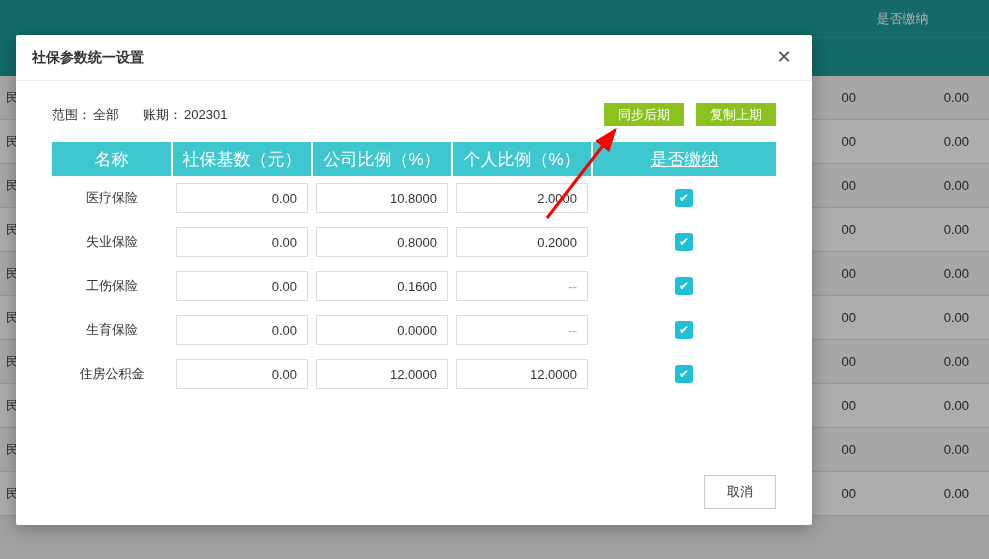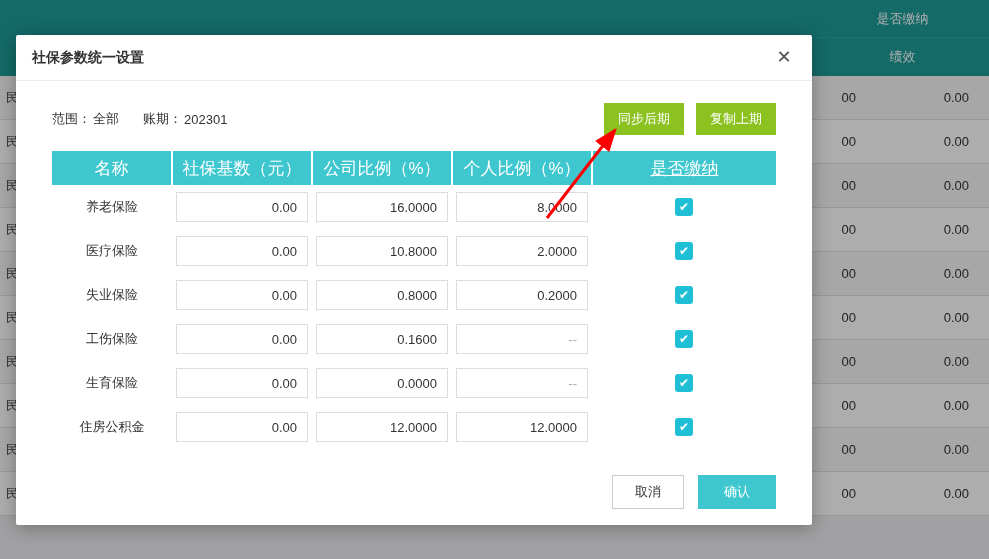--- a/index.html
+++ b/index.html
@@ -28,21 +28,21 @@
   .modal-close { margin-left: auto; font-size: 18px; color: #555; cursor: pointer; width: 24px; height: 24px; line-height: 22px; text-align: center; }
 
   .modal-body { padding: 22px 36px 0 36px; }
 
   .topline { display: flex; align-items: center; font-size: 13px; color: #333; margin-bottom: 16px; }
   .topline .range-lbl { }
   .topline .range-val { margin-left: 2px; }
   .topline .period-lbl { margin-left: 24px; }
   .topline .period-val { margin-left: 2px; }
   .topline .spacer { flex: 1; }
-  .btn-green { background: #8bc220; color: #fff; border: none; height: 32px; padding: 0 14px; font-size: 13px; cursor: pointer; }
+  .btn-green { background: #8bc220; color: #fff; border: none; height: 23px; padding: 0 14px; font-size: 13px; cursor: pointer; }
   .btn-green + .btn-green { margin-left: 12px; }
 
   .tbl { width: 100%; border-collapse: collapse; }
   .tbl thead th { background: #3ec7cf; color: #fff; font-weight: 500; font-size: 17px; height: 34px; text-align: center; border-right: 2px solid #fff; }
   .tbl thead th:last-child { border-right: none; text-decoration: underline; }
   .tbl tbody td { height: 44px; text-align: center; font-size: 13px; color: #333; padding: 0 4px; }
   .tbl tbody tr td:first-child { color: #333; }
   .inp { width: 100%; height: 30px; border: 1px solid #ddd; text-align: right; padding: 0 10px; font-size: 13px; color: #333; }
   .inp::placeholder { color: #aaa; }
   .chk { display: inline-flex; width: 18px; height: 18px; border-radius: 3px; background: #1fc0d6; color: #fff; align-items: center; justify-content: center; font-size: 12px; }
@@ -59,21 +59,20 @@
 
   
   .arrow { position: absolute; pointer-events: none; }
 </style>
 </head>
 <body>
 
 <div class="bg">
   <div class="bg-header">
     <div class="bg-salary">是否缴纳</div>
-    <div class="bg-perf">绩效</div>
   </div>
   <div class="bg-rows" id="bg-rows">
       <div class="bg-row">
         <div class="c-left">民</div>
         <div class="c-a">00</div>
         <div class="c-b">0.00</div>
       </div>
       <div class="bg-row">
         <div class="c-left">民</div>
         <div class="c-a">00</div>
@@ -151,27 +150,20 @@
         <tr>
           <th>名称</th>
           <th>社保基数（元）</th>
           <th>公司比例（%）</th>
           <th>个人比例（%）</th>
           <th>是否缴纳</th>
         </tr>
       </thead>
       <tbody id="tbl-body">
           <tr>
-            <td>养老保险</td>
-            <td><input class="inp" value="0.00" style=""></td>
-            <td><input class="inp" value="16.0000" style=""></td>
-            <td><input class="inp" value="8.0000" style=""></td>
-            <td><span class="chk">✔</span></td>
-          </tr>
-          <tr>
             <td>医疗保险</td>
             <td><input class="inp" value="0.00" style=""></td>
             <td><input class="inp" value="10.8000" style=""></td>
             <td><input class="inp" value="2.0000" style=""></td>
             <td><span class="chk">✔</span></td>
           </tr>
           <tr>
             <td>失业保险</td>
             <td><input class="inp" value="0.00" style=""></td>
             <td><input class="inp" value="0.8000" style=""></td>
@@ -198,21 +190,20 @@
             <td><input class="inp" value="12.0000" style=""></td>
             <td><input class="inp" value="12.0000" style=""></td>
             <td><span class="chk">✔</span></td>
           </tr>
         </tbody>
     </table>
   </div>
 
   <div class="modal-foot">
     <button class="btn-cancel">取消</button>
-    <button class="btn-ok">确认</button>
   </div>
 </div>
 
 <svg class="arrow" style="left:537px; top:118px;" width="110" height="110">
   <defs>
     <marker id="ah" markerWidth="10" markerHeight="10" refX="7" refY="3" orient="auto">
       <path d="M0,0 L8,3 L0,6 Z" fill="#ff0000"></path>
     </marker>
   </defs>
   <line x1="10" y1="100" x2="78" y2="12" stroke="#ff0000" stroke-width="3" marker-end="url(#ah)"></line>

